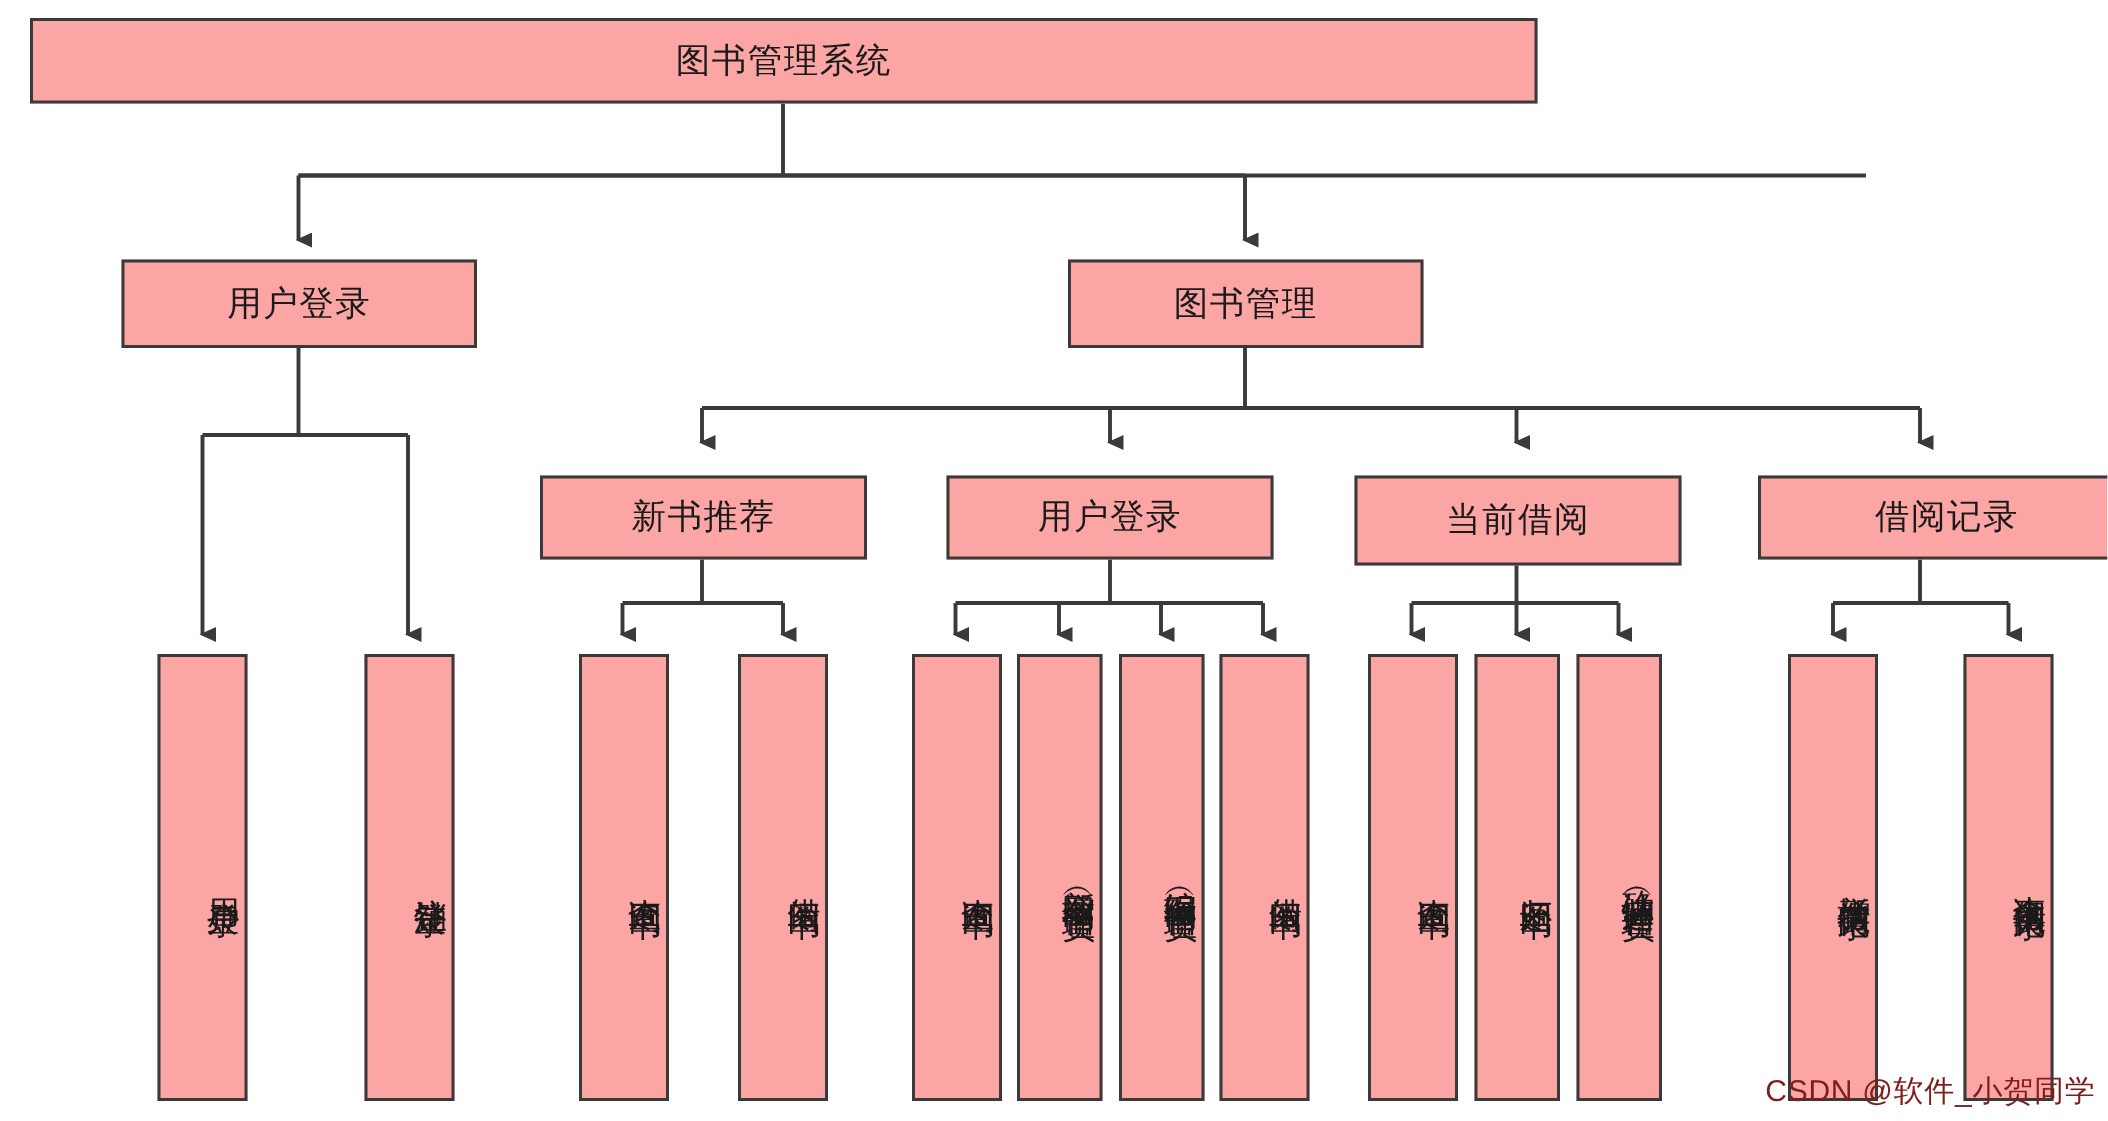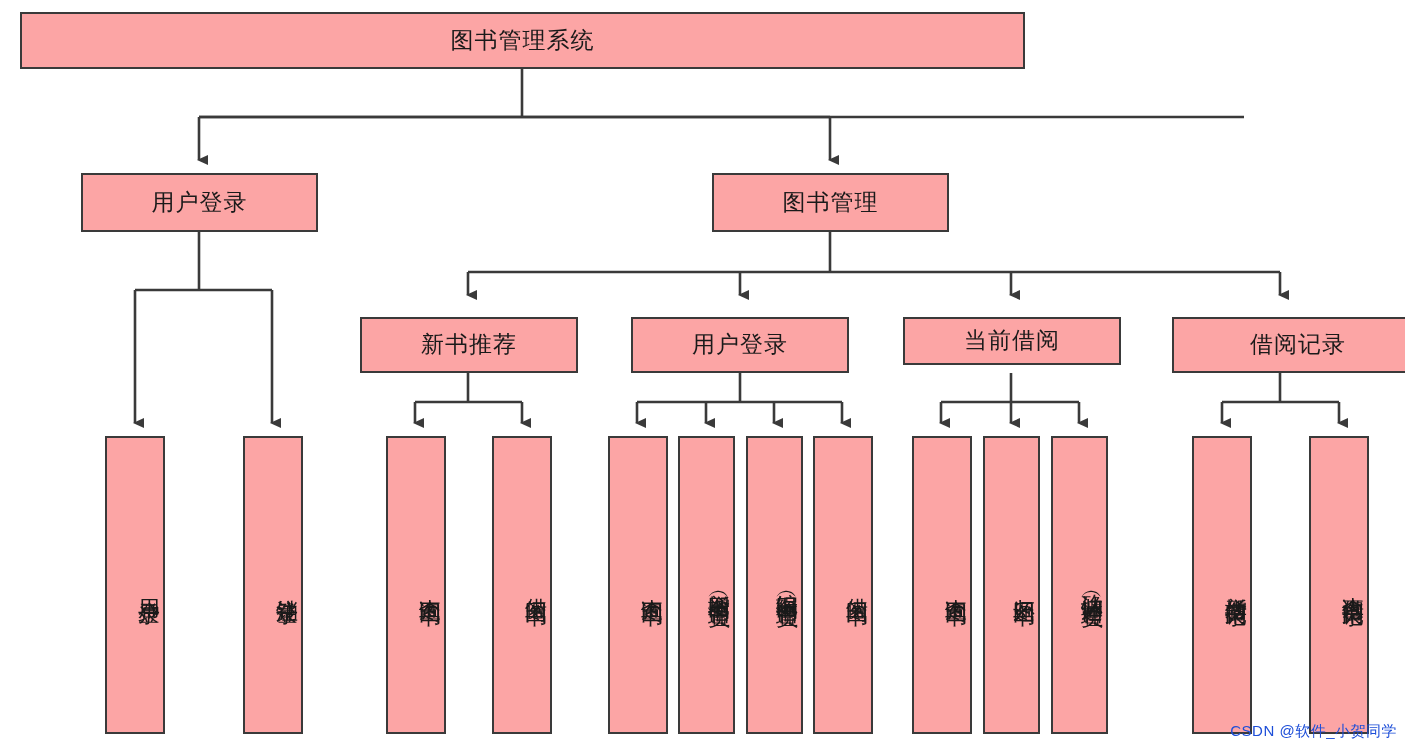--- a/index.html
+++ b/index.html
@@ -53,22 +53,22 @@
   }
   .node.v .vtext {
     writing-mode: vertical-rl;
     text-orientation: upright;
     display: block;
   }
   .watermark {
     position: absolute;
     right: 8px;
     bottom: 6px;
-    font-size: 15px;
-    color: #1d4ed8;
+    font-size: 20px;
+    color: #7f1d1d;
     letter-spacing: 0.5px;
     white-space: nowrap;
   }
 </style>
 </head>
 <body>
 
 <div id="canvas">
 
   <svg id="edges" viewBox="0 0 1405 747">
@@ -137,21 +137,21 @@
   <div class="node h" style="left:712px; top:173px; width:237px; height:59px;font-family:Liberation Serif, serif;">
     <span>图书管理</span>
   </div>
 
   <div class="node h" style="left:360px; top:317px; width:218px; height:56px;font-family:Liberation Serif, serif;">
     <span>新书推荐</span>
   </div>
   <div class="node h" style="left:631px; top:317px; width:218px; height:56px;">
     <span>用户登录</span>
   </div>
-  <div class="node h" style="left:903px; top:317px; width:218px; height:48px;">
+  <div class="node h" style="left:903px; top:317px; width:218px; height:60px;">
     <span>当前借阅</span>
   </div>
   <div class="node h" style="left:1172px; top:317px; width:252px; height:56px;">
     <span>借阅记录</span>
   </div>
 
   <div class="node v" style="left:105px; top:436px; width:60px; height:298px;">
     <span class="vtext">用户登录</span>
   </div>
   <div class="node v" style="left:243px; top:436px; width:60px; height:298px;">

